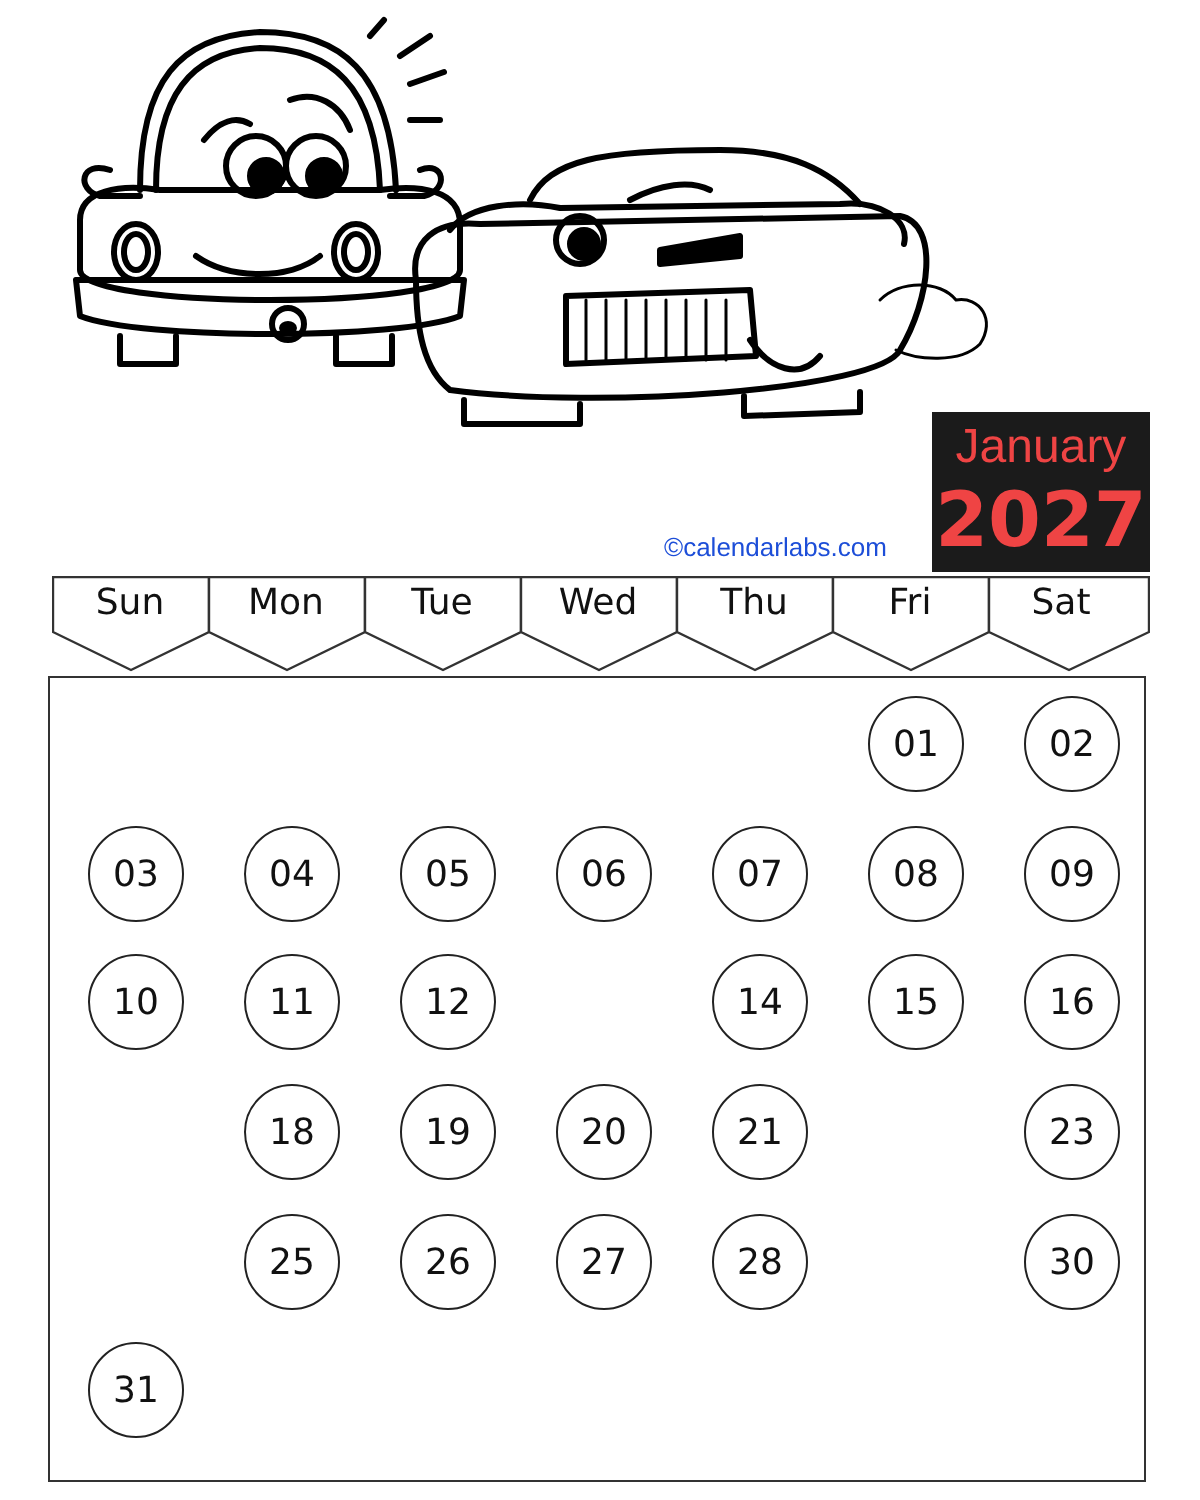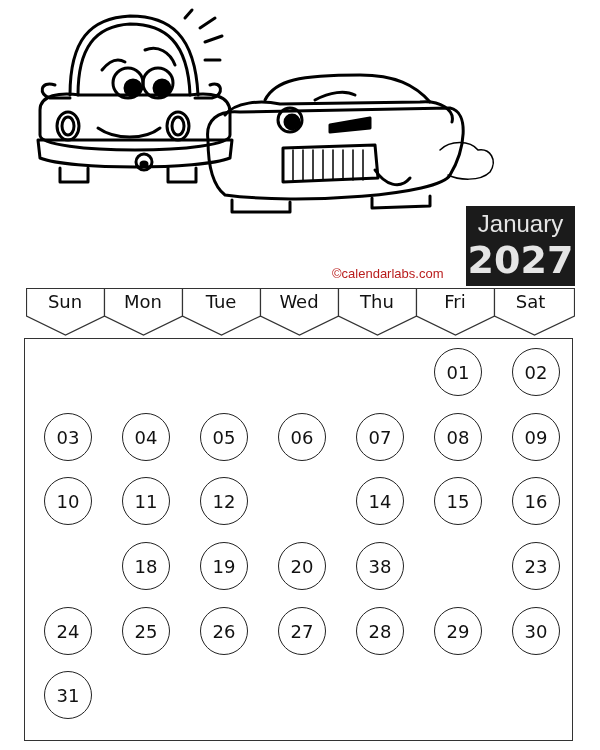--- a/index.html
+++ b/index.html
@@ -1,21 +1,21 @@
 <!DOCTYPE html>
 <html><head>
 <meta charset="utf-8">
 <style>
   html, body { margin: 0; padding: 0; background: #ffffff; }
   body { width: 600px; height: 750px; position: relative; overflow: hidden; font-family: "DejaVu Sans", sans-serif; color: #111; }
   .illustration { position: absolute; left: 0; top: 0; width: 520px; height: 220px; }
-  .month-box { position: absolute; left: 466px; top: 206px; width: 109px; height: 80px; background: #1b1b1b; color: #e5e5e5; text-align: center; }
+  .month-box { position: absolute; left: 466px; top: 206px; width: 109px; height: 80px; background: #1b1b1b; color: #ef4444; text-align: center; }
   .month-name { position: absolute; left: 0; right: 0; top: 4px; font-size: 24px; line-height: 28px; font-family: "Liberation Sans", sans-serif; }
   .year { position: absolute; left: 0; right: 0; top: 32px; font-size: 38px; line-height: 44px; font-weight: bold; font-family: "DejaVu Sans", sans-serif; letter-spacing: 0px; }
-  .watermark { position: absolute; left: 332px; top: 266px; font-size: 13px; color: #b91c1c; font-family: "Liberation Sans", sans-serif; }
+  .watermark { position: absolute; left: 332px; top: 266px; font-size: 13px; color: #1d4ed8; font-family: "Liberation Sans", sans-serif; }
   .weekday-row { position: absolute; left: 26px; top: 288px; width: 549px; height: 48px; }
   .weekday-row svg { position: absolute; left: 0; top: 0; }
   .weekday { position: absolute; top: 2px; width: 78px; text-align: center; font-size: 18px; line-height: 24px; }
   .grid-box { position: absolute; left: 24px; top: 338px; width: 549px; height: 403px; border: 1.5px solid #333; box-sizing: border-box; }
   .day { position: absolute; width: 48px; height: 48px; border: 1.3px solid #222; border-radius: 50%; box-sizing: border-box; display: flex; align-items: center; justify-content: center; font-size: 18px; background: #fff; }
 </style>
 </head>
 <body>
 
 <svg class="illustration" viewBox="0 0 520 220" xmlns="http://www.w3.org/2000/svg" fill="none" stroke="#000" stroke-width="3" stroke-linecap="round" stroke-linejoin="round">
@@ -105,23 +105,21 @@
     <div class="day" style="left: 487px; top: 74px;">09</div>
     <div class="day" style="left: 19px; top: 138px;">10</div>
     <div class="day" style="left: 97px; top: 138px;">11</div>
     <div class="day" style="left: 175px; top: 138px;">12</div>
     <div class="day" style="left: 331px; top: 138px;">14</div>
     <div class="day" style="left: 409px; top: 138px;">15</div>
     <div class="day" style="left: 487px; top: 138px;">16</div>
     <div class="day" style="left: 97px; top: 203px;">18</div>
     <div class="day" style="left: 175px; top: 203px;">19</div>
     <div class="day" style="left: 253px; top: 203px;">20</div>
-    <div class="day" style="left: 331px; top: 203px;">38</div>
+    <div class="day" style="left: 331px; top: 203px;">21</div>
     <div class="day" style="left: 487px; top: 203px;">23</div>
-    <div class="day" style="left: 19px; top: 268px;">24</div>
     <div class="day" style="left: 97px; top: 268px;">25</div>
     <div class="day" style="left: 175px; top: 268px;">26</div>
     <div class="day" style="left: 253px; top: 268px;">27</div>
     <div class="day" style="left: 331px; top: 268px;">28</div>
-    <div class="day" style="left: 409px; top: 268px;">29</div>
     <div class="day" style="left: 487px; top: 268px;">30</div>
     <div class="day" style="left: 19px; top: 332px;">31</div>
   </div>
 
 </body></html>

